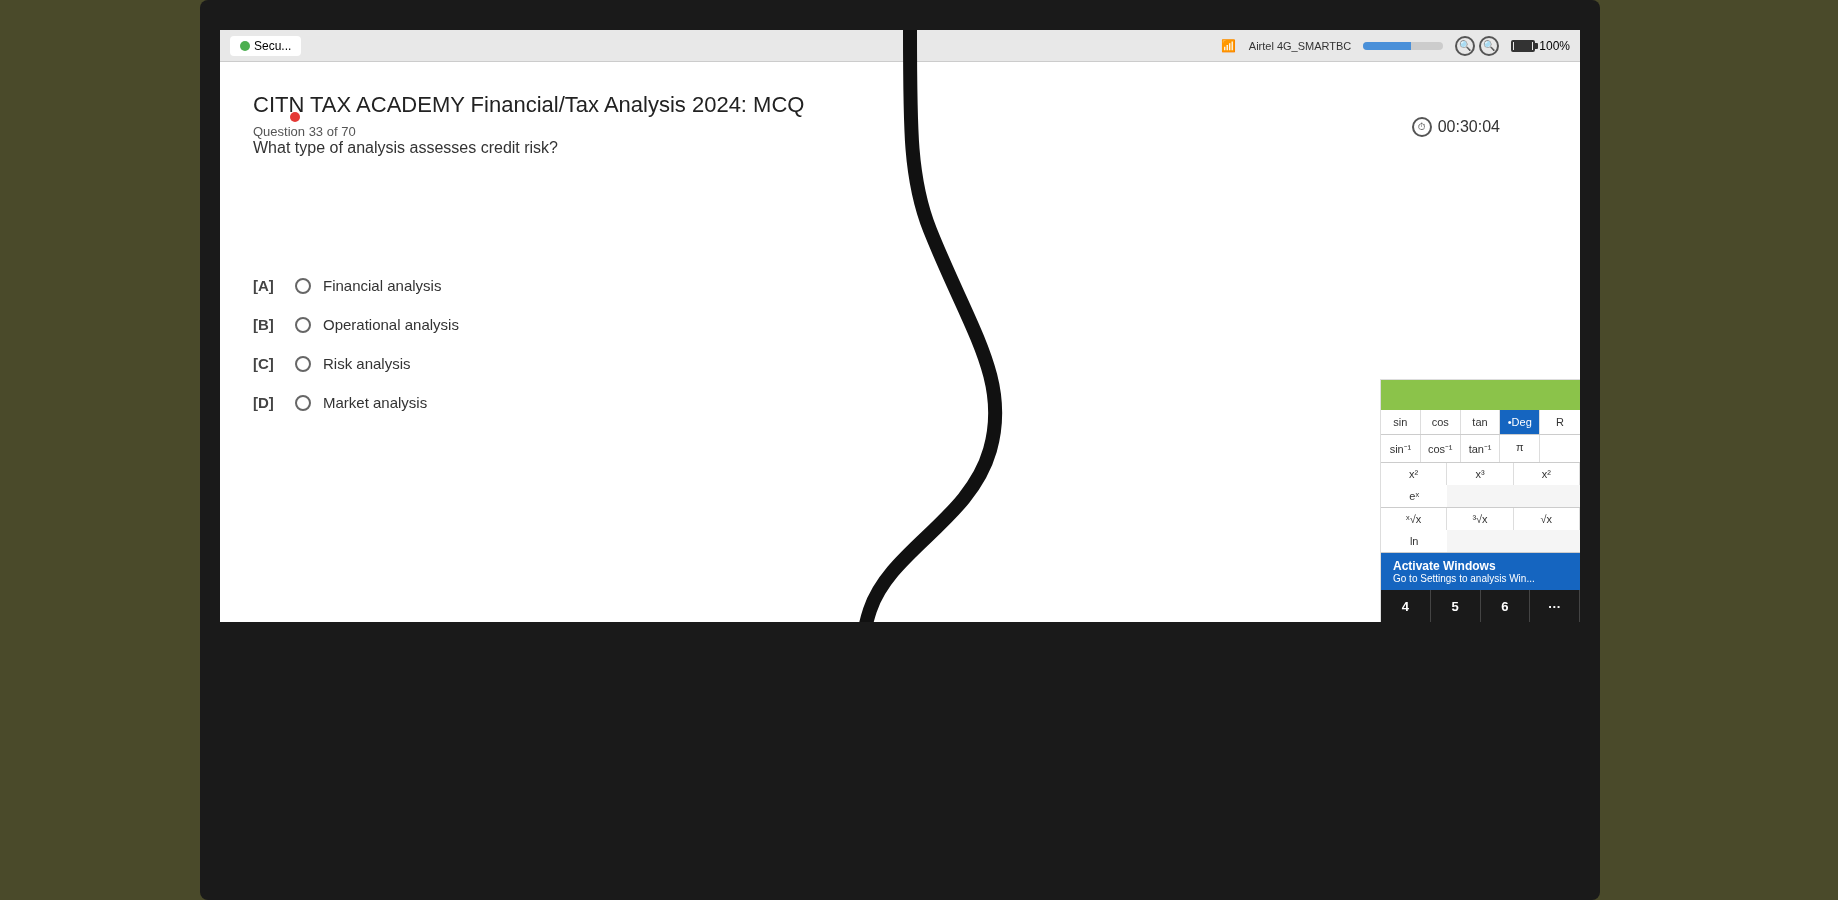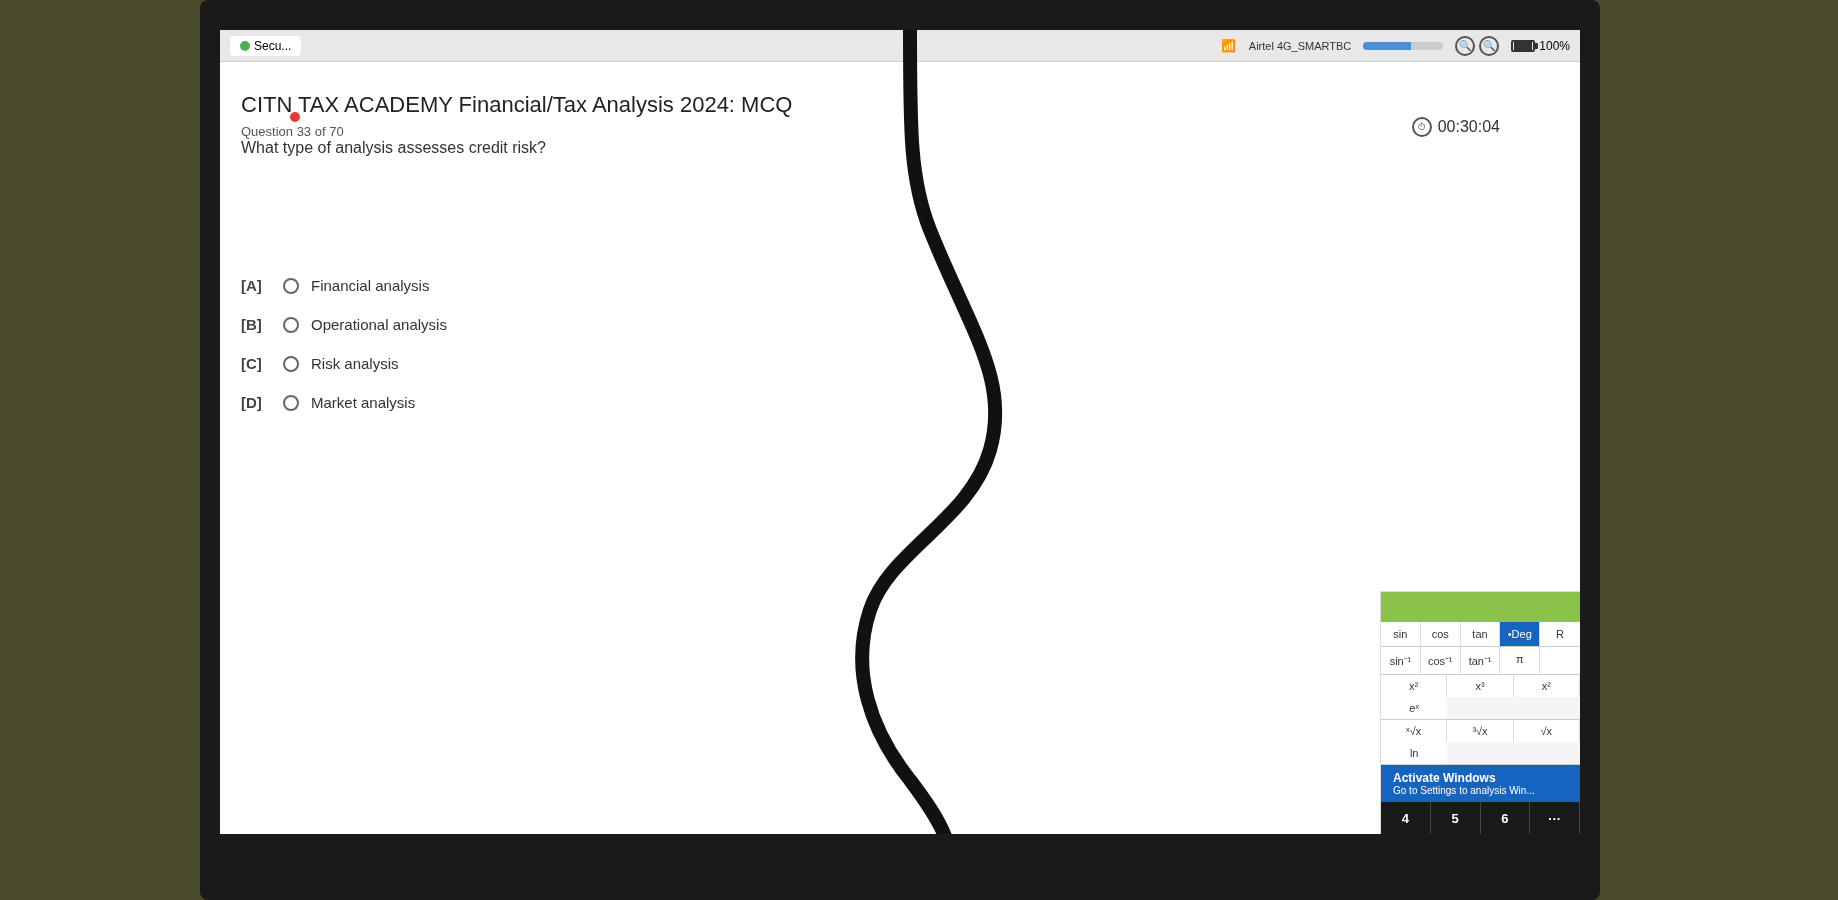--- a/index.html
+++ b/index.html
@@ -22,21 +22,21 @@
       background: #1a1a1a;
       border-radius: 8px;
     }
 
     
     .screen {
       position: absolute;
       top: 30px;
       left: 220px;
       width: 1360px;
-      height: 804px;
+      height: 592px;
       background: #f0f0f0;
       overflow: hidden;
     }
 
     
     .system-bar {
       position: absolute;
       top: 0;
       left: 0;
       right: 0;
@@ -157,21 +157,21 @@
     }
 
     
     .main-content {
       position: absolute;
       top: 32px;
       left: 0;
       right: 0;
       bottom: 0;
       background: white;
-      padding: 20px 21px;
+      padding: 20px 33px;
     }
 
     
     .red-dot {
       width: 10px;
       height: 10px;
       border-radius: 50%;
       background: #e53935;
       position: absolute;
       top: 50px;

